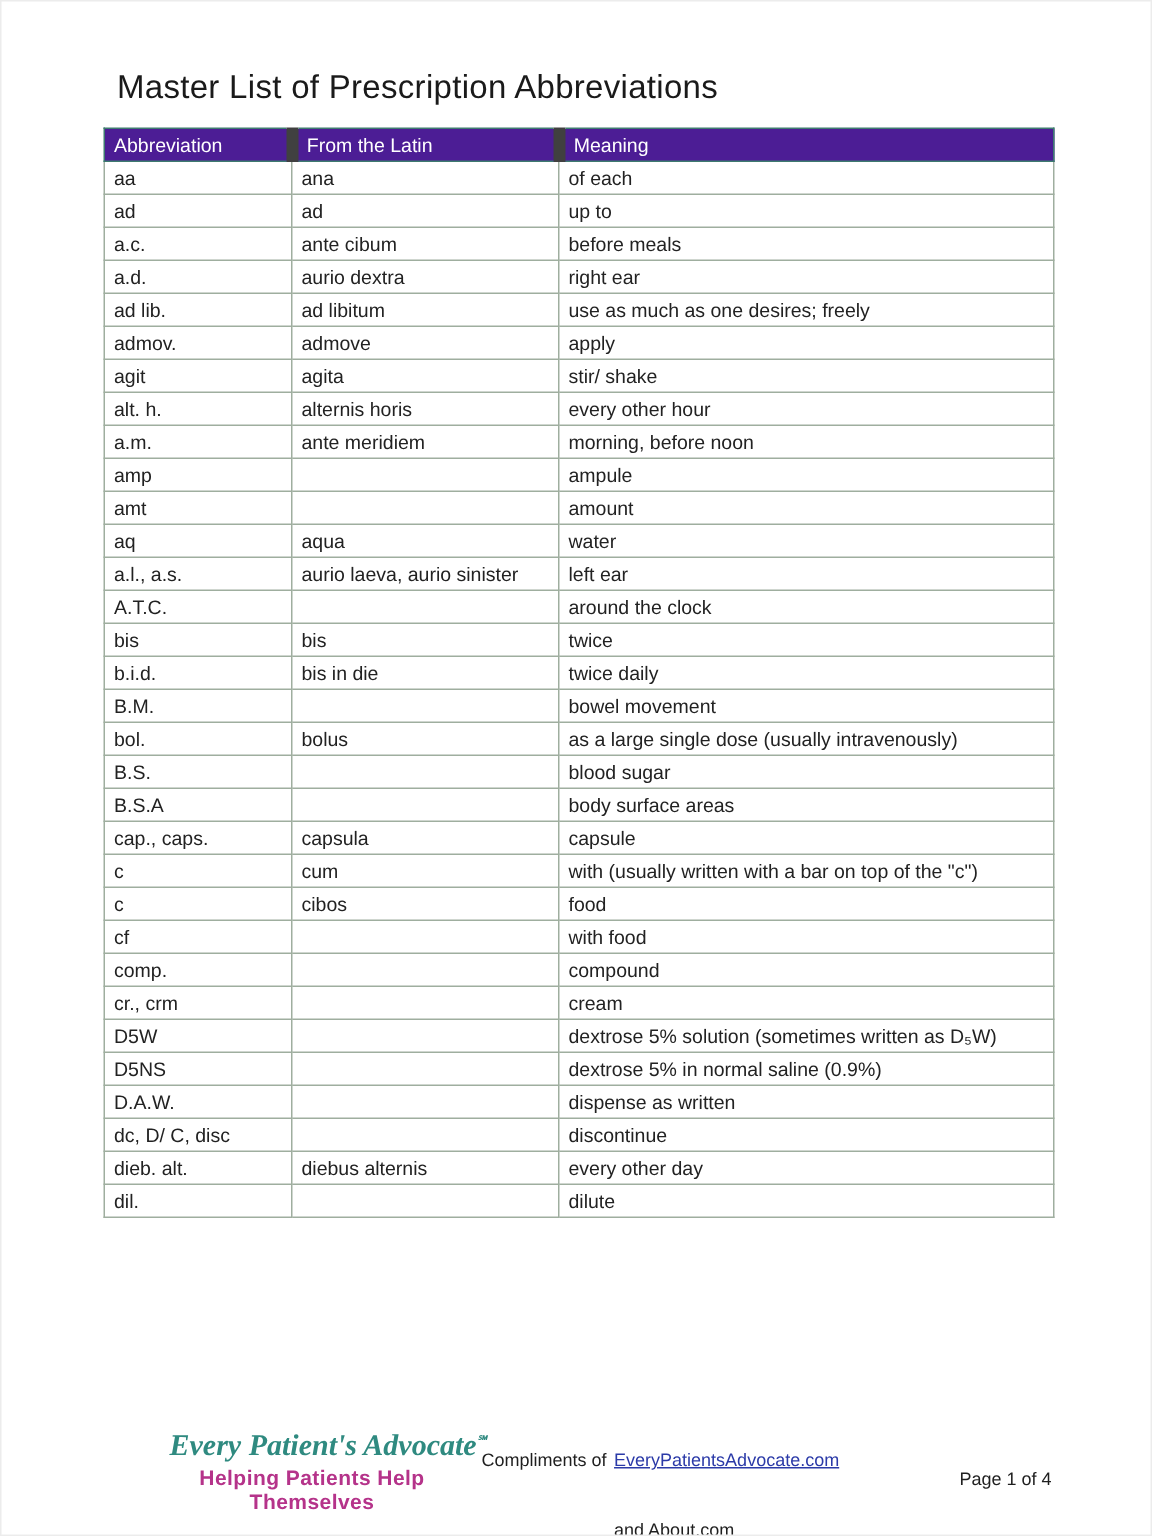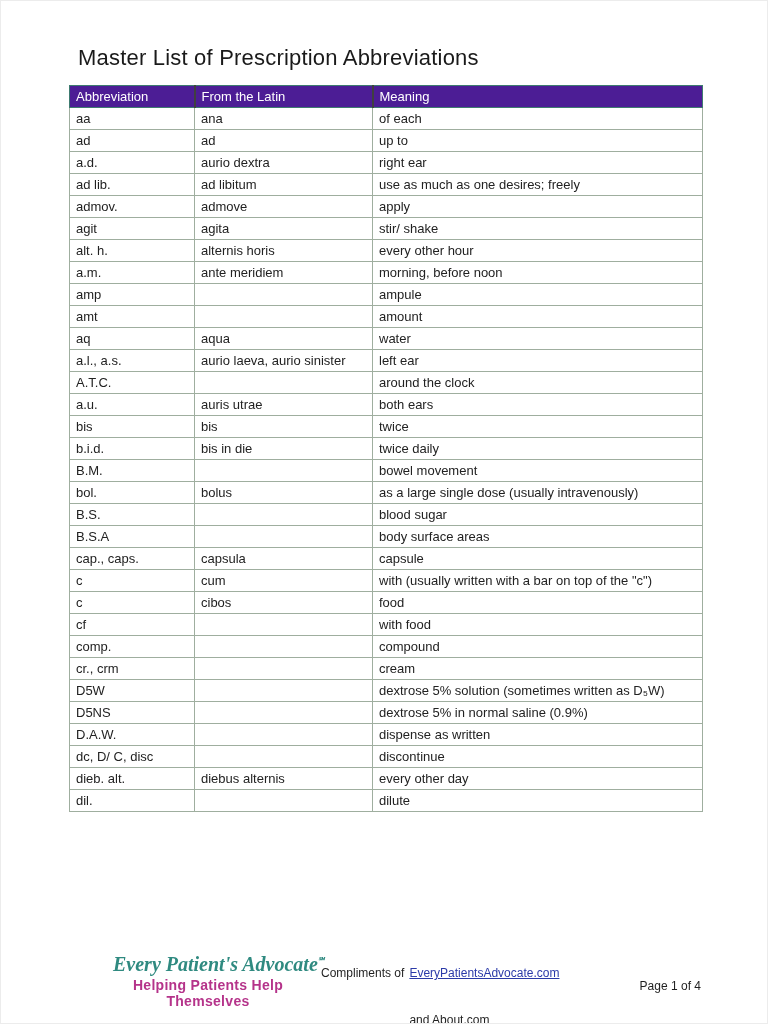--- a/index.html
+++ b/index.html
@@ -34,21 +34,21 @@
   .abbr-table th {
     background: #4c1d95;
     color: #ffffff;
     font-weight: 400;
     font-size: 13px;
     text-align: left;
     padding: 3px 6px;
     height: 22px;
     border: 1px solid #3e7b70;
   }
-  .abbr-table th + th { border-left: 2px solid #404040; }
+  .abbr-table th + th { border-left: 8px solid #404040; }
   .abbr-table td {
     font-size: 13px;
     padding: 3px 6px;
     height: 19px;
     border: 1px solid #9fae9f;
     white-space: nowrap;
     overflow: hidden;
     color: #222222;
   }
   .footer {
@@ -125,20 +125,25 @@
         <td>aa</td>
         <td>ana</td>
         <td>of each</td>
       </tr>
       <tr>
         <td>ad</td>
         <td>ad</td>
         <td>up to</td>
       </tr>
       <tr>
+        <td>a.c.</td>
+        <td>ante cibum</td>
+        <td>before meals</td>
+      </tr>
+      <tr>
         <td>a.d.</td>
         <td>aurio dextra</td>
         <td>right ear</td>
       </tr>
       <tr>
         <td>ad lib.</td>
         <td>ad libitum</td>
         <td>use as much as one desires; freely</td>
       </tr>
       <tr>
@@ -178,25 +183,20 @@
       </tr>
       <tr>
         <td>a.l., a.s.</td>
         <td>aurio laeva, aurio sinister</td>
         <td>left ear</td>
       </tr>
       <tr>
         <td>A.T.C.</td>
         <td></td>
         <td>around the clock</td>
-      </tr>
-      <tr>
-        <td>a.u.</td>
-        <td>auris utrae</td>
-        <td>both ears</td>
       </tr>
       <tr>
         <td>bis</td>
         <td>bis</td>
         <td>twice</td>
       </tr>
       <tr>
         <td>b.i.d.</td>
         <td>bis in die</td>
         <td>twice daily</td>

